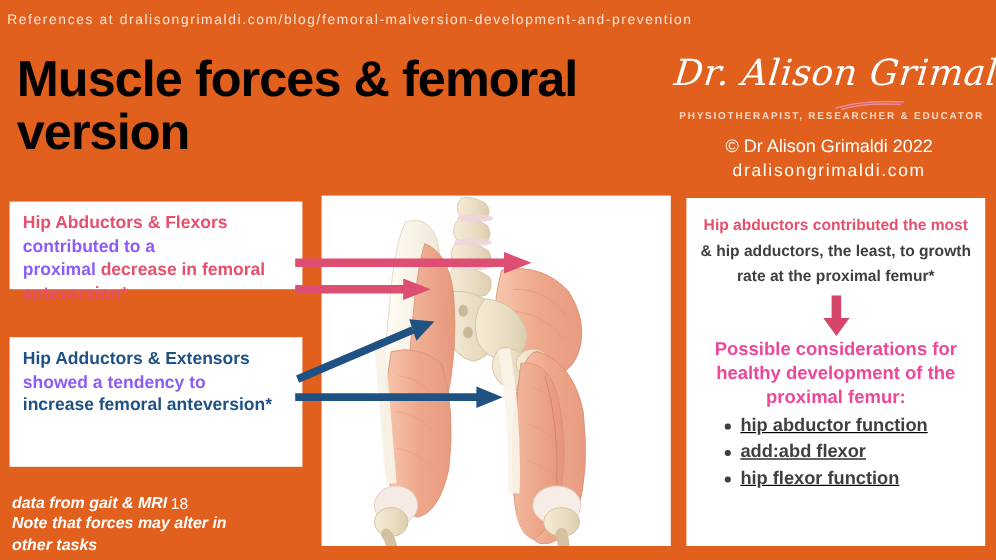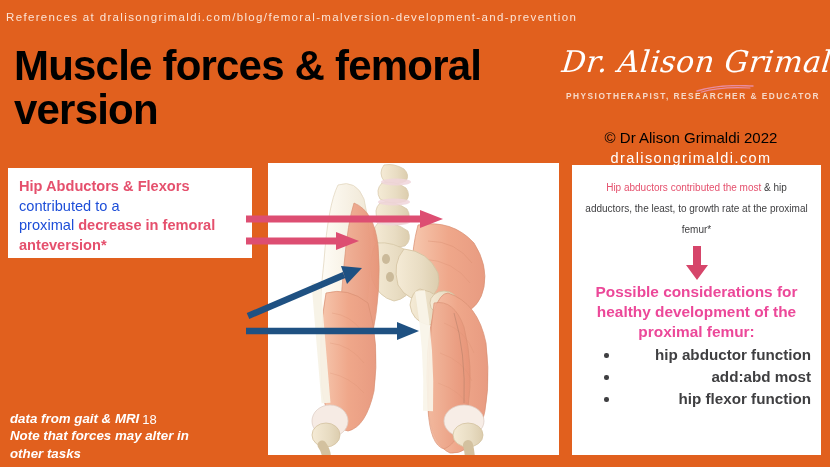--- a/index.html
+++ b/index.html
@@ -36,62 +36,63 @@
     transform:skewX(-6deg);
   }
   .brand-swoosh{
     width:60px;height:7px;margin:1px auto 0 auto;position:relative;right:-34px;
   }
   .brand-tag{
     margin-top:5px;color:#F6D9C8;
     font-size:8.3px;letter-spacing:1.5px;font-weight:600;white-space:nowrap;text-align:right;
   }
   .brand-copy{
-    margin-top:27px;color:#000000;font-size:15px;line-height:20px;white-space:nowrap;
+    margin-top:12px;color:#ffffff;font-size:15px;line-height:20px;white-space:nowrap;
   }
   .brand-site{
     color:#FFFFFF;font-size:14.5px;line-height:20px;letter-spacing:1.4px;white-space:nowrap;
   }
 
   
   .panel{position:absolute;background:#FFFFFF;}
-  #left-box-1{left:8px;top:168px;width:244px;height:90px;}
+  #left-box-1{left:8px;top:168px;width:244px;height:73px;}
   #left-box-2{left:8px;top:281px;width:244px;height:108px;}
   #center-panel{left:268px;top:163px;width:291px;height:292px;}
   #right-panel{left:572px;top:165px;width:249px;height:290px;}
 
   .boxtext{
     padding:9px 11px 0 11px;
     font-size:14.6px;line-height:19.5px;
     color:#3F3F41;font-weight:bold;
   }
   .pink{color:#E5506D;}
   .navy{color:#1F5182;}
-  .plain{color:#1d4ed8;font-weight:normal;}
+  .plain{color:#8b5cf6;font-weight:bold;}
 
   
   .footnote{
     position:absolute;left:10px;top:392px;width:250px;
     color:#FFFFFF;font-style:italic;font-weight:bold;
     font-size:13.3px;line-height:17.5px;
   }
   .footnote sup{font-size:13px;font-style:normal;font-weight:normal;vertical-align:baseline;position:relative;top:1px;padding-left:3px;}
 
   
   .rp{padding:12px 10px 0 10px;text-align:center;}
   .rp-top{
-    font-size:10px;line-height:21px;color:#3F3F41;font-weight:normal;
+    font-size:13px;line-height:21px;color:#3F3F41;font-weight:bold;
   }
   .rp-arrow{margin:6px auto 2px auto;width:26px;height:34px;}
   .rp-head{
     color:#ec4899;font-weight:bold;font-size:15.4px;line-height:20px;
   }
   .rp-list{
-    margin:2px 0 0 0;padding:0;list-style:none;text-align:right;
+    margin:2px 0 0 0;padding:0;list-style:none;text-align:left;
     padding-left:22px;
+    text-decoration:underline;
   }
   .rp-list li{
     font-size:15.2px;line-height:22px;color:#3F3F41;font-weight:bold;
     position:relative;padding-left:13px;
   }
   .rp-list li:before{
     content:"";position:absolute;left:0;top:9px;
     width:4.5px;height:4.5px;border-radius:50%;background:#3F3F41;
   }
 
@@ -122,20 +123,27 @@
   </div>
 
   <div class="panel" id="left-box-1">
     <div class="boxtext">
       <span class="pink">Hip Abductors &amp; Flexors</span><br>
       <span class="plain">contributed to a</span><br>
       <span class="plain">proximal </span><span class="pink">decrease in femoral anteversion*</span>
     </div>
   </div>
 
+  <div class="panel" id="left-box-2">
+    <div class="boxtext">
+      <span class="navy">Hip Adductors &amp; Extensors</span><br>
+      <span class="plain">showed a tendency to</span><br>
+      <span class="navy">increase femoral anteversion*</span>
+    </div>
+  </div>
 
   <div class="footnote">
     <br>
     <span>data from gait &amp; MRI</span><sup>18</sup><br>
     <span>Note that forces may alter in</span><br>
     <span>other tasks</span>
   </div>
 
   <div class="panel" id="center-panel"></div>
 
@@ -224,21 +232,21 @@
         <span class="pink">Hip abductors contributed the most</span><span> &amp; hip adductors, the least, to growth rate at the proximal femur*</span>
       </div>
       <div class="rp-arrow">
         <svg width="26" height="34" viewBox="0 0 26 34">
           <path d="M9 0 h8 v19 h7 L13 34 L2 19 h7 z" fill="#D6456A"></path>
         </svg>
       </div>
       <div class="rp-head">Possible considerations for healthy development of the proximal femur:</div>
       <ul class="rp-list">
         <li>hip abductor function</li>
-        <li>add:abd most</li>
+        <li>add:abd flexor</li>
         <li>hip flexor function</li>
       </ul>
     </div>
   </div>
 
   <svg id="arrows">
 
     <g>
       <line x1="246" y1="219" x2="424" y2="219" stroke="#DD4E72" stroke-width="7"></line>
       <path d="M420 210 L443 219 L420 228 Z" fill="#DD4E72"></path>

